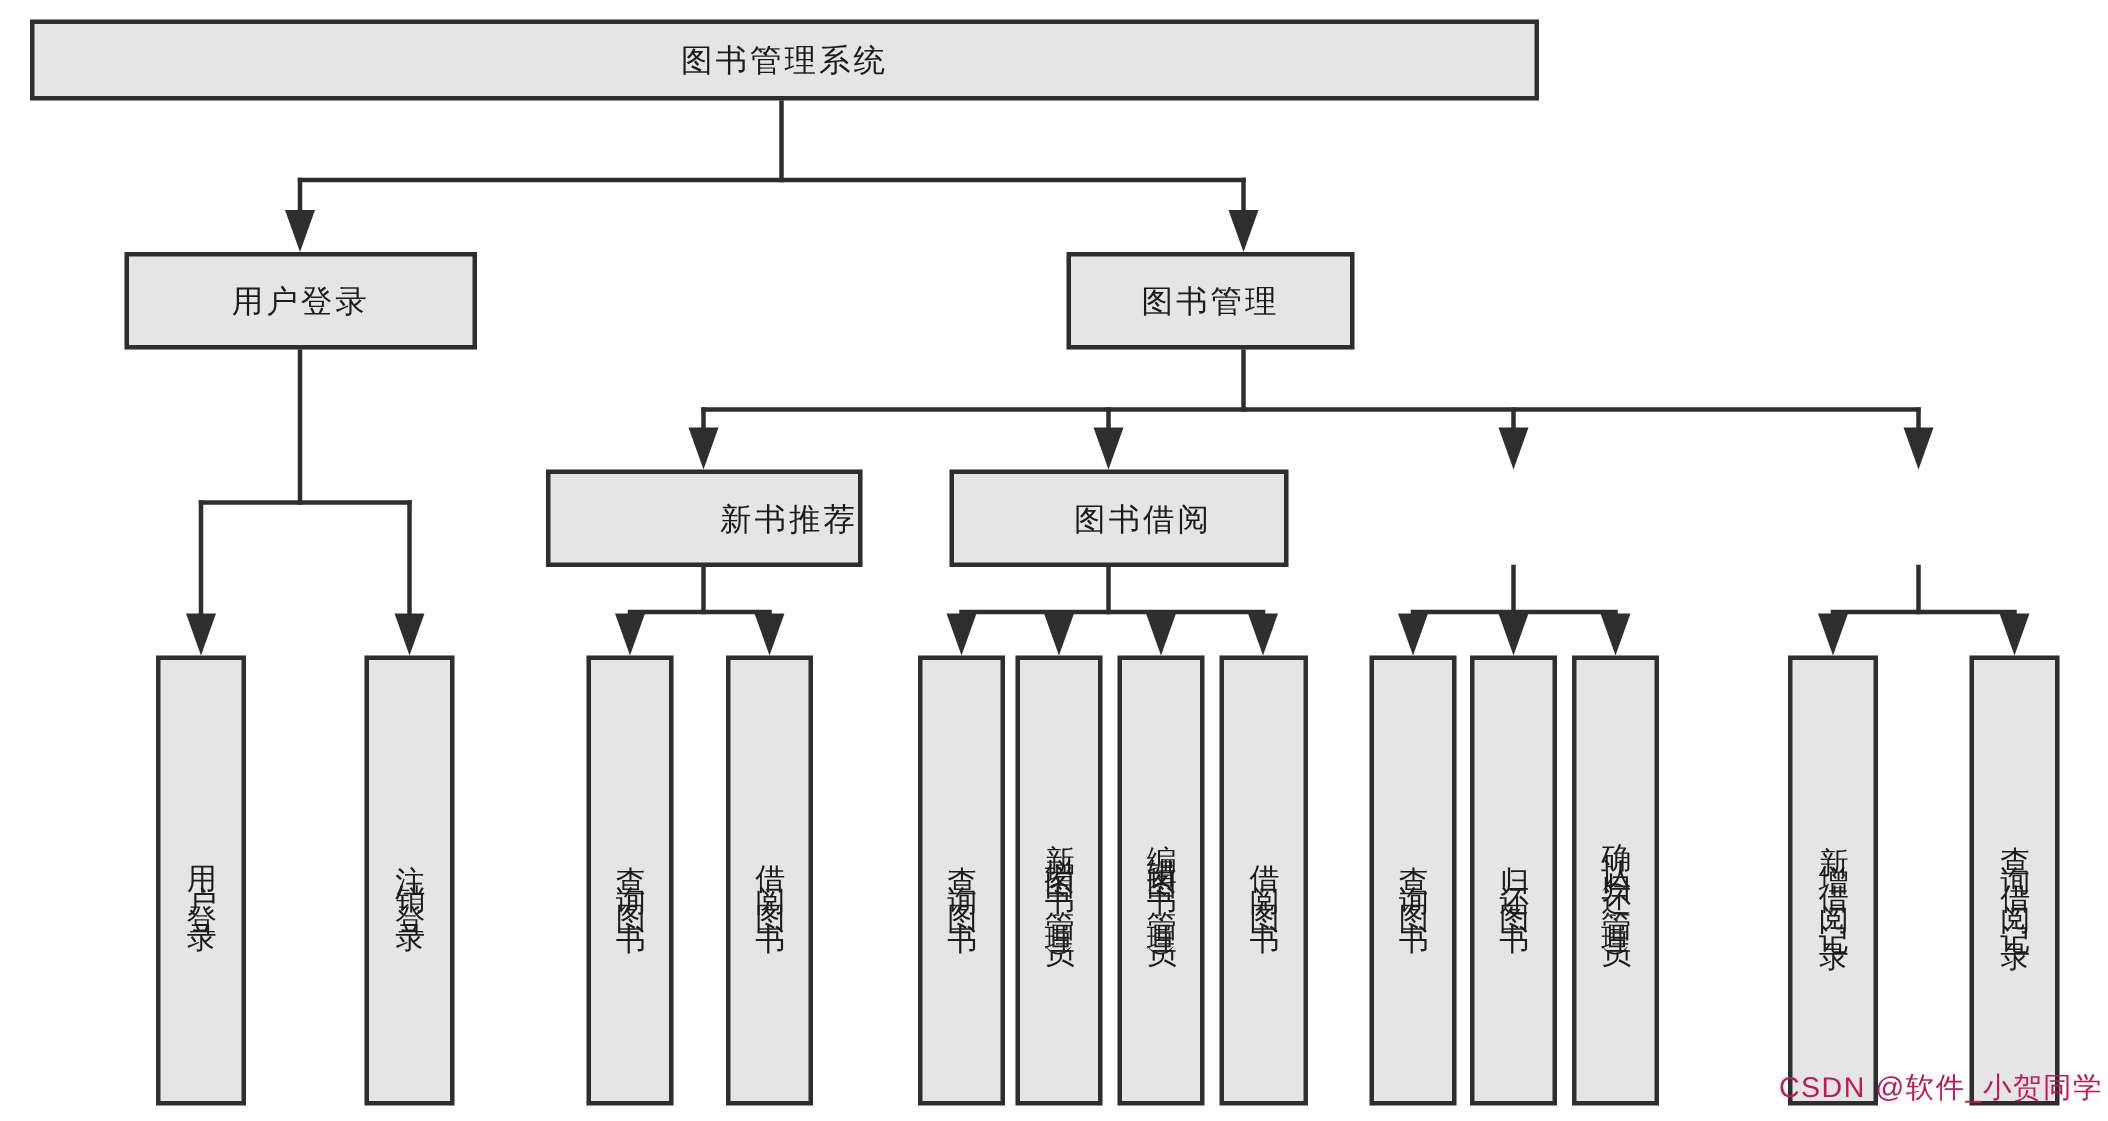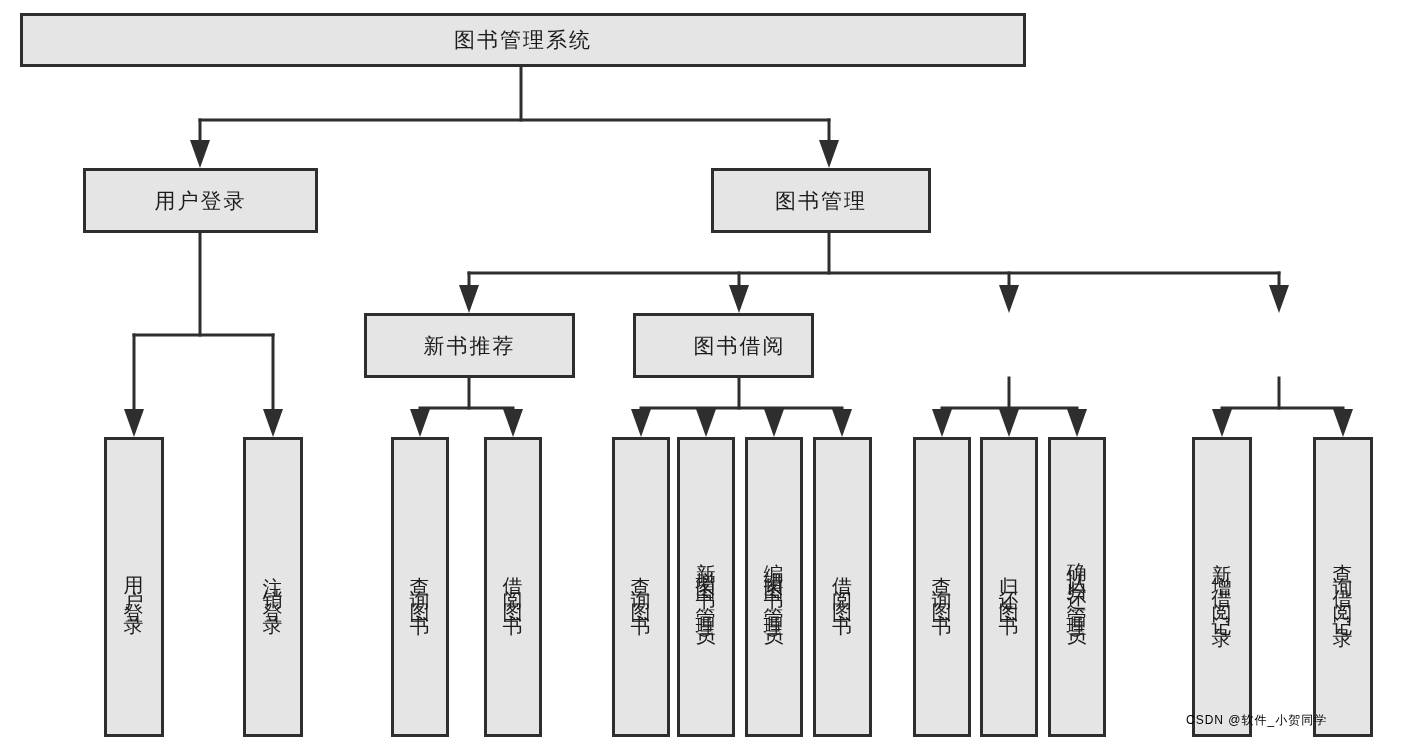--- a/index.html
+++ b/index.html
@@ -39,23 +39,23 @@
     letter-spacing: 13px;
     white-space: nowrap;
   }
   .node.v.tight span {
     letter-spacing: 9px;
   }
   .watermark {
     position: absolute;
     left: 1186px;
     top: 712px;
-    font-size: 12px;
+    font-size: 19px;
     letter-spacing: 1px;
-    color: #000000;
+    color: #be185d;
     white-space: nowrap;
     z-index: 6;
     text-align: center;
   }
 </style>
 </head>
 <body>
 
 <div class="stage">
 
@@ -124,28 +124,28 @@
     </g>
   </svg>
 
   <div class="node h" style="left:20px; top:13px; width:1006px; height:54px;">
     <span>图书管理系统</span>
   </div>
 
   <div class="node h" style="left:83px; top:168px; width:235px; height:65px;">
     <span>用户登录</span>
   </div>
-  <div class="node h" style="left:711px; top:168px; width:220px; height:65px;">
+  <div class="node h" style="left:711px; top:168px; width:192px; height:65px;">
     <span>图书管理</span>
   </div>
 
-  <div class="node h" style="left:364px; top:313px; width:211px; height:65px;">
+  <div class="node h" style="left:364px; top:313px; width:211px; height:65px;justify-content:flex-end;">
     <span>新书推荐</span>
   </div>
-  <div class="node h" style="left:633px; top:313px; width:181px; height:65px;padding-left:32px;">
+  <div class="node h" style="left:633px; top:313px; width:226px; height:65px;padding-left:32px;">
     <span>图书借阅</span>
   </div>
 
   <div class="node v" style="left:104px; top:437px; width:60px; height:300px;">
     <span>用户登录</span>
   </div>
   <div class="node v" style="left:243px; top:437px; width:60px; height:300px;">
     <span>注销登录</span>
   </div>
 

